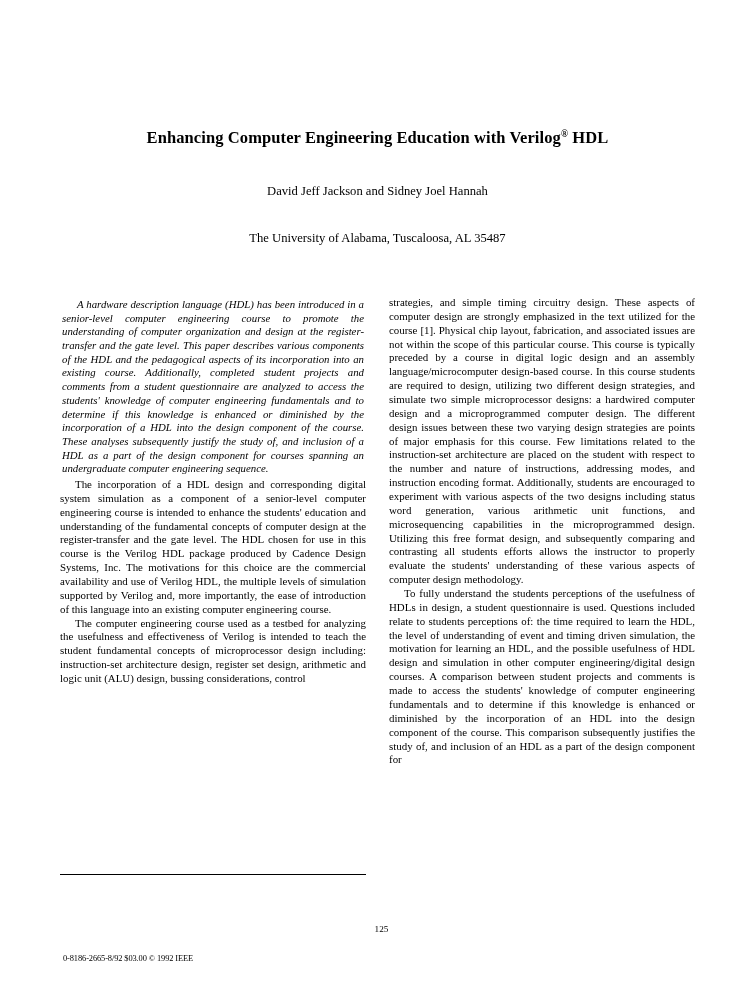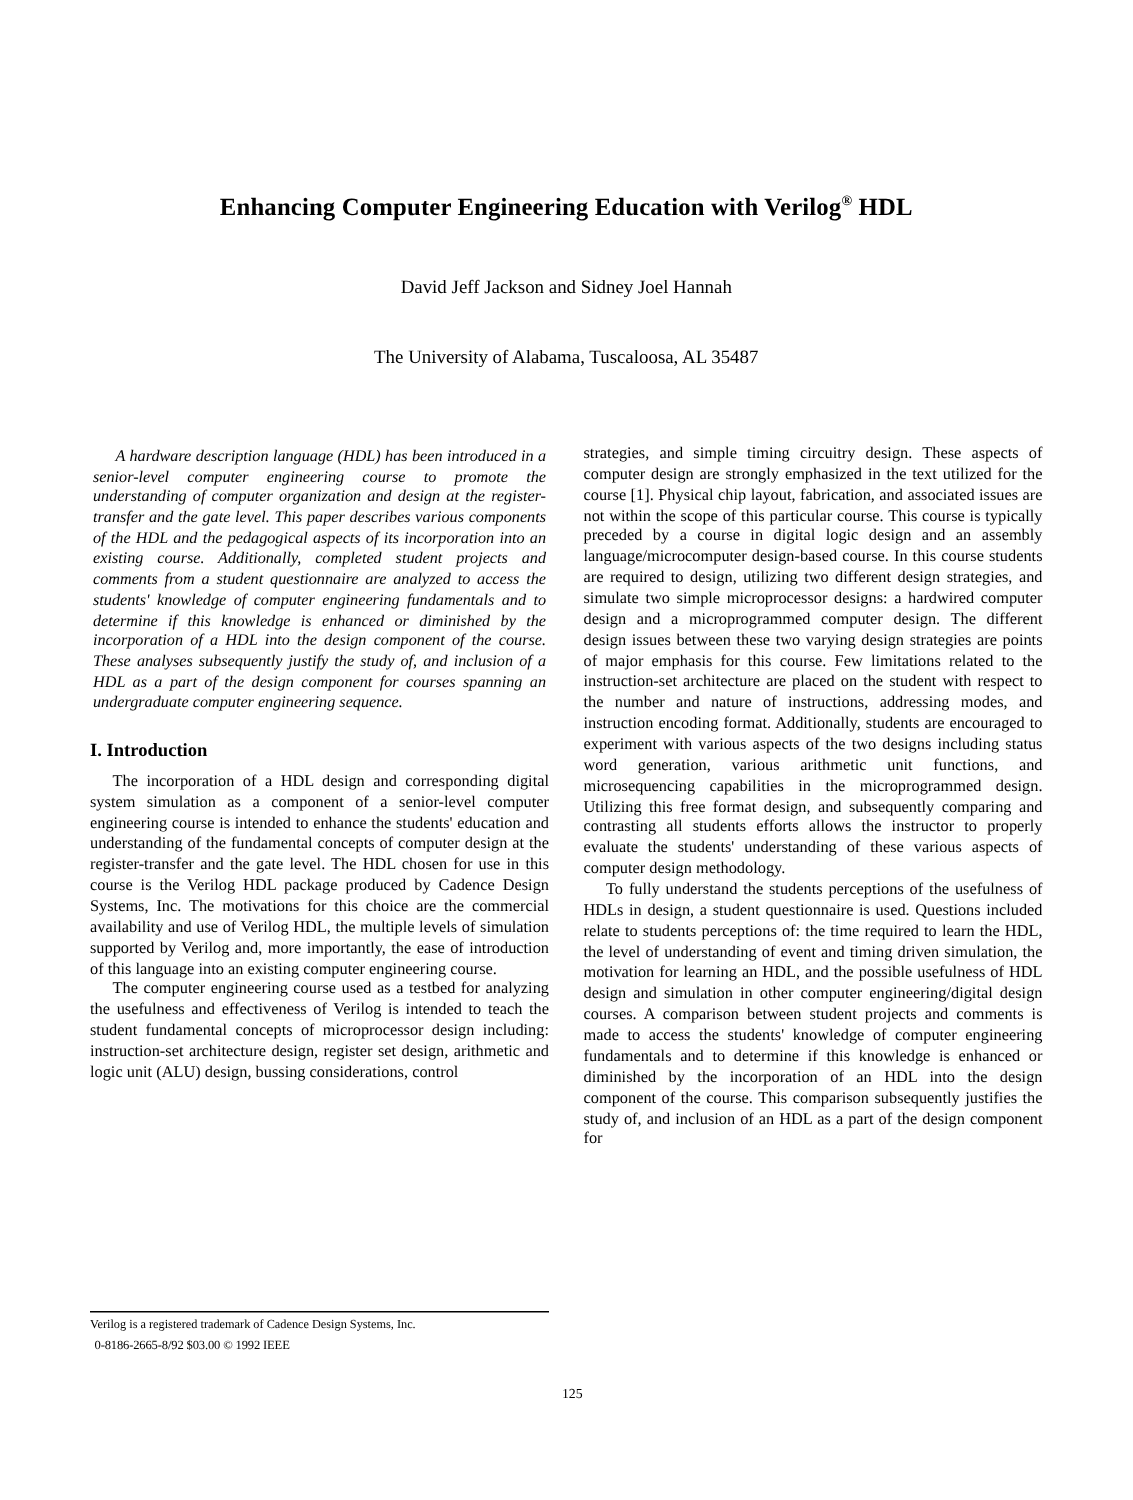--- a/index.html
+++ b/index.html
@@ -129,21 +129,21 @@
     position: absolute;
     left: 4px;
     top: 924px;
     width: 755px;
     text-align: center;
     font-size: 9.2px;
   }
   .copyright-line {
     position: absolute;
     left: 63px;
-    top: 892px;
+    top: 954px;
     font-size: 8.4px;
     letter-spacing: -0.1px;
     white-space: nowrap;
   }
 </style>
 </head>
 <body>
 
 <div class="page">
 
@@ -156,34 +156,32 @@
       <div>The University of Alabama, Tuscaloosa, AL 35487</div>
     </div>
   </div>
 
   <div class="columns">
 
     <div class="col col-left">
 
       <p class="abstract">A hardware description language (HDL) has been introduced in a senior-level computer engineering course to promote the understanding of computer organization and design at the register-transfer and the gate level. This paper describes various components of the HDL and the pedagogical aspects of its incorporation into an existing course. Additionally, completed student projects and comments from a student questionnaire are analyzed to access the students' knowledge of computer engineering fundamentals and to determine if this knowledge is enhanced or diminished by the incorporation of a HDL into the design component of the course. These analyses subsequently justify the study of, and inclusion of a HDL as a part of the design component for courses spanning an undergraduate computer engineering sequence.</p>
 
-      <div class="section-head">I. Introduction</div>
 
       <p class="body">The incorporation of a HDL design and corresponding digital system simulation as a component of a senior-level computer engineering course is intended to enhance the students' education and understanding of the fundamental concepts of computer design at the register-transfer and the gate level. The HDL chosen for use in this course is the Verilog HDL package produced by Cadence Design Systems, Inc. The motivations for this choice are the commercial availability and use of Verilog HDL, the multiple levels of simulation supported by Verilog and, more importantly, the ease of introduction of this language into an existing computer engineering course.</p>
       <p class="body">The computer engineering course used as a testbed for analyzing the usefulness and effectiveness of Verilog is intended to teach the student fundamental concepts of microprocessor design including: instruction-set architecture design, register set design, arithmetic and logic unit (ALU) design, bussing considerations, control</p>
     </div>
 
     <div class="col col-right">
       <p class="body no-indent">strategies, and simple timing circuitry design. These aspects of computer design are strongly emphasized in the text utilized for the course [1]. Physical chip layout, fabrication, and associated issues are not within the scope of this particular course. This course is typically preceded by a course in digital logic design and an assembly language/microcomputer design-based course. In this course students are required to design, utilizing two different design strategies, and simulate two simple microprocessor designs: a hardwired computer design and a microprogrammed computer design. The different design issues between these two varying design strategies are points of major emphasis for this course. Few limitations related to the instruction-set architecture are placed on the student with respect to the number and nature of instructions, addressing modes, and instruction encoding format. Additionally, students are encouraged to experiment with various aspects of the two designs including status word generation, various arithmetic unit functions, and microsequencing capabilities in the microprogrammed design. Utilizing this free format design, and subsequently comparing and contrasting all students efforts allows the instructor to properly evaluate the students' understanding of these various aspects of computer design methodology.</p>
       <p class="body">To fully understand the students perceptions of the usefulness of HDLs in design, a student questionnaire is used. Questions included relate to students perceptions of: the time required to learn the HDL, the level of understanding of event and timing driven simulation, the motivation for learning an HDL, and the possible usefulness of HDL design and simulation in other computer engineering/digital design courses. A comparison between student projects and comments is made to access the students' knowledge of computer engineering fundamentals and to determine if this knowledge is enhanced or diminished by the incorporation of an HDL into the design component of the course. This comparison subsequently justifies the study of, and inclusion of an HDL as a part of the design component for</p>
     </div>
   </div>
 
   <div class="footnote-block">
     <div class="footnote-rule"></div>
-    <p class="footnote-text">Verilog is a registered trademark of Cadence Design Systems, Inc.</p>
   </div>
 
   <div class="page-number">125</div>
 
   <div class="copyright-line">0-8186-2665-8/92 $03.00 © 1992 IEEE</div>
 
 </div>
 
 </body></html>

